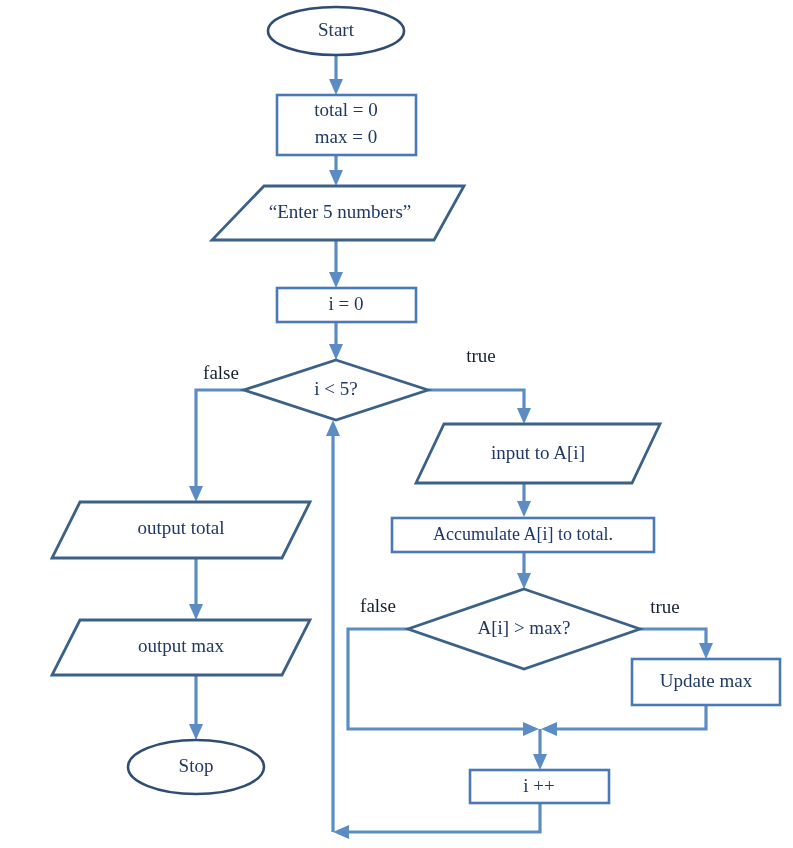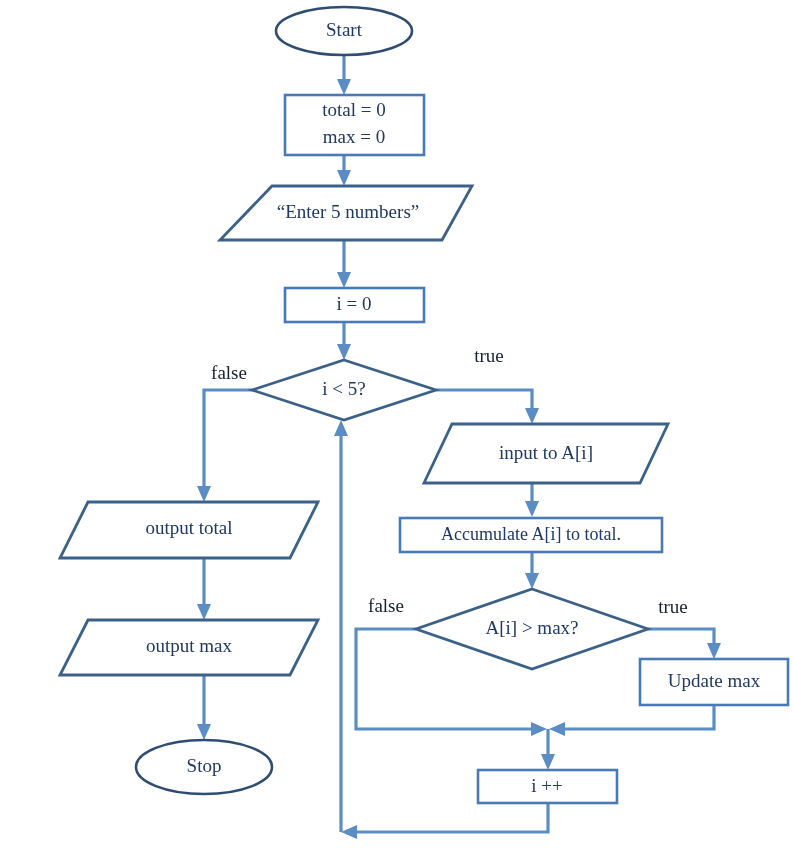--- a/index.html
+++ b/index.html
@@ -10,21 +10,20 @@
   body {
     width: 793px;
     height: 848px;
     font-family: "Liberation Serif", "DejaVu Serif", serif;
     overflow: hidden;
   }
   #flowchart-root {
     position: relative;
     width: 674px;
     height: 848px;
-    margin-left: 8px;
   }
   svg#flow-svg {
     display: block;
     width: 793px;
     height: 848px;
   }
   .node-shape-rect {
     fill: #ffffff;
     stroke: #4a7ab5;
     stroke-width: 2.6;

